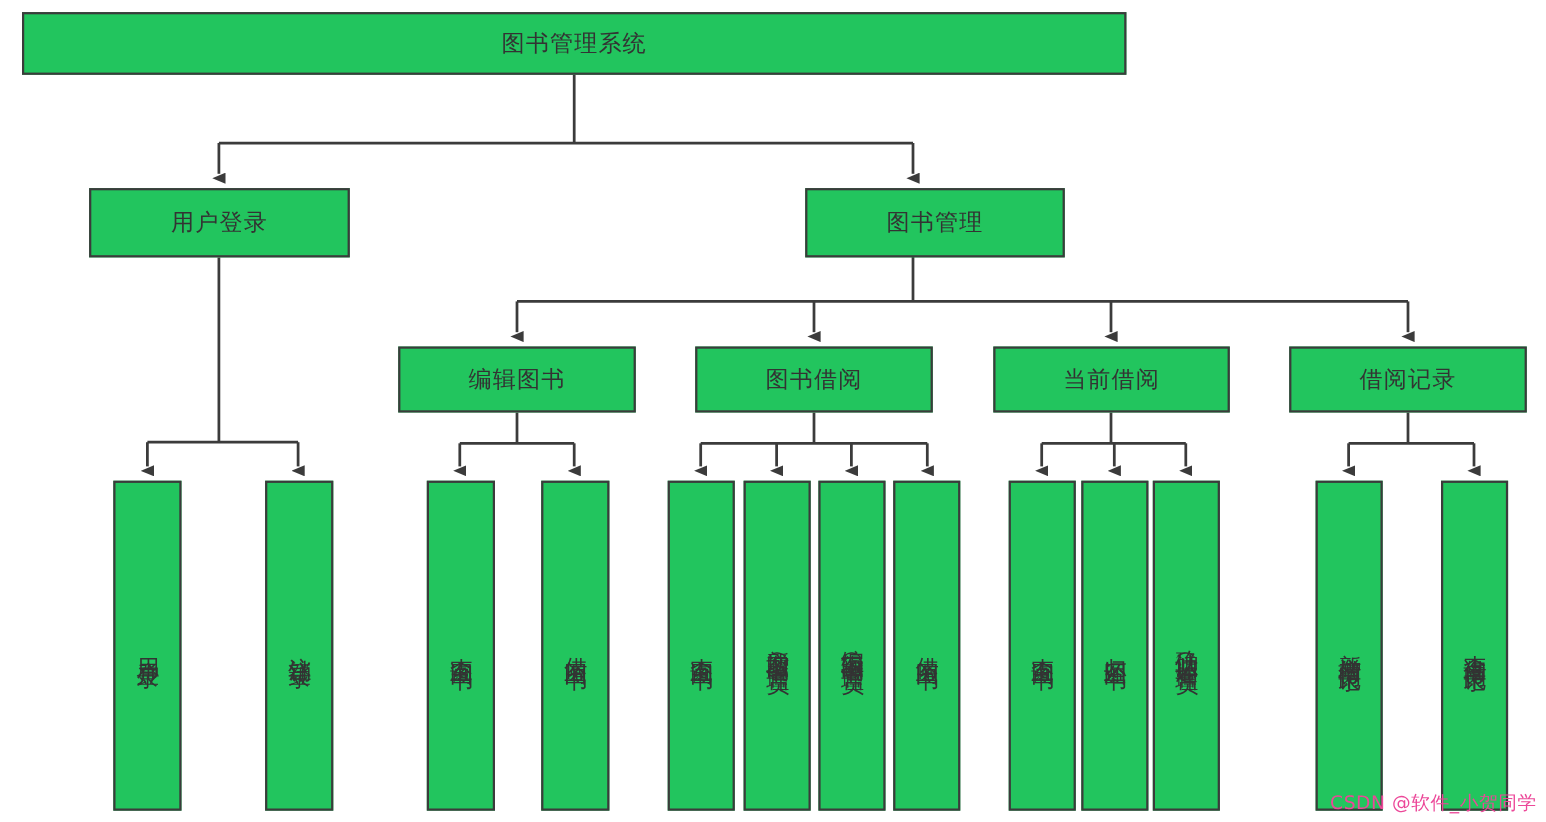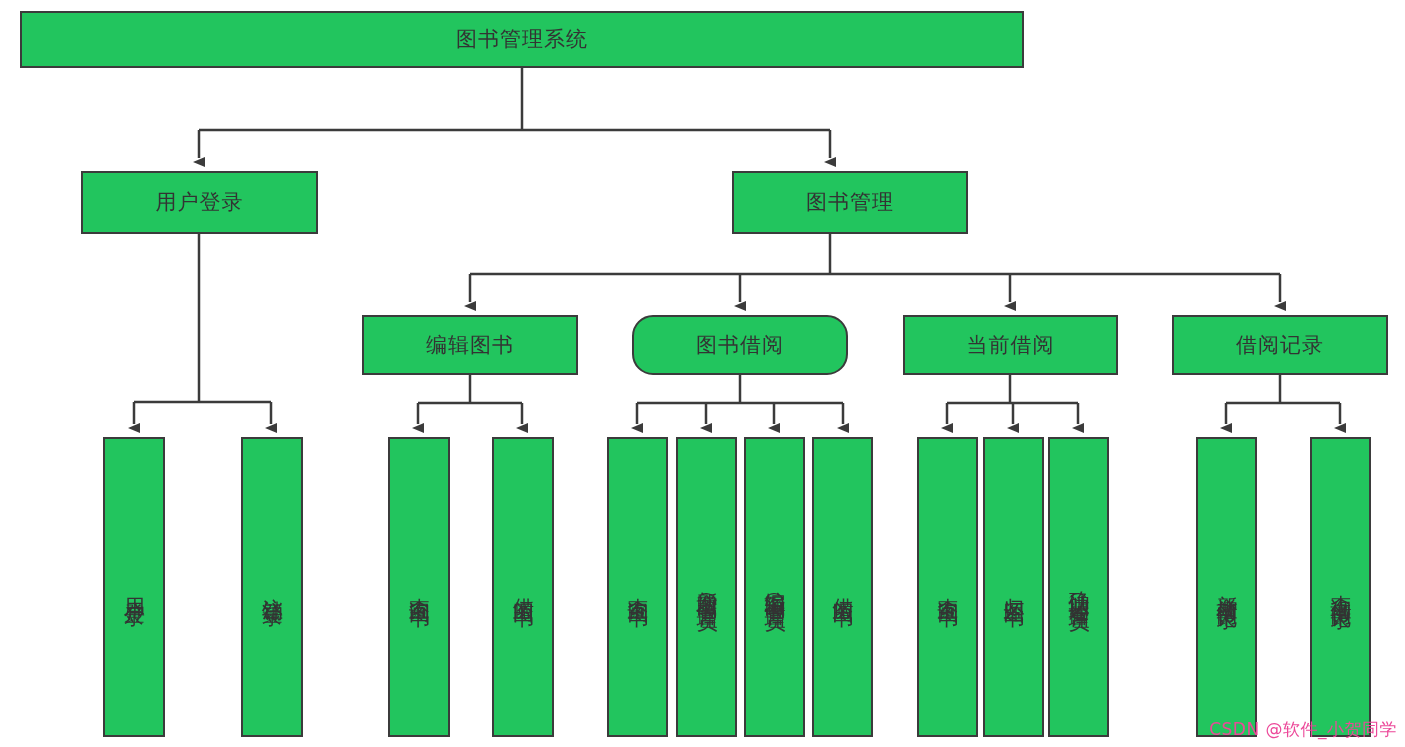--- a/index.html
+++ b/index.html
@@ -128,21 +128,21 @@
   </div>
 
   <div class="node" style="left:732px; top:171px; width:236px; height:63px;">
     <span class="node-label">图书管理</span>
   </div>
 
   <div class="node" style="left:362px; top:315px; width:216px; height:60px;">
     <span class="node-label">编辑图书</span>
   </div>
 
-  <div class="node" style="left:632px; top:315px; width:216px; height:60px;border-radius:21px;">
+  <div class="node" style="left:632px; top:315px; width:216px; height:60px;">
     <span class="node-label">图书借阅</span>
   </div>
 
   <div class="node" style="left:903px; top:315px; width:215px; height:60px;">
     <span class="node-label">当前借阅</span>
   </div>
 
   <div class="node" style="left:1172px; top:315px; width:216px; height:60px;">
     <span class="node-label">借阅记录</span>
   </div>

